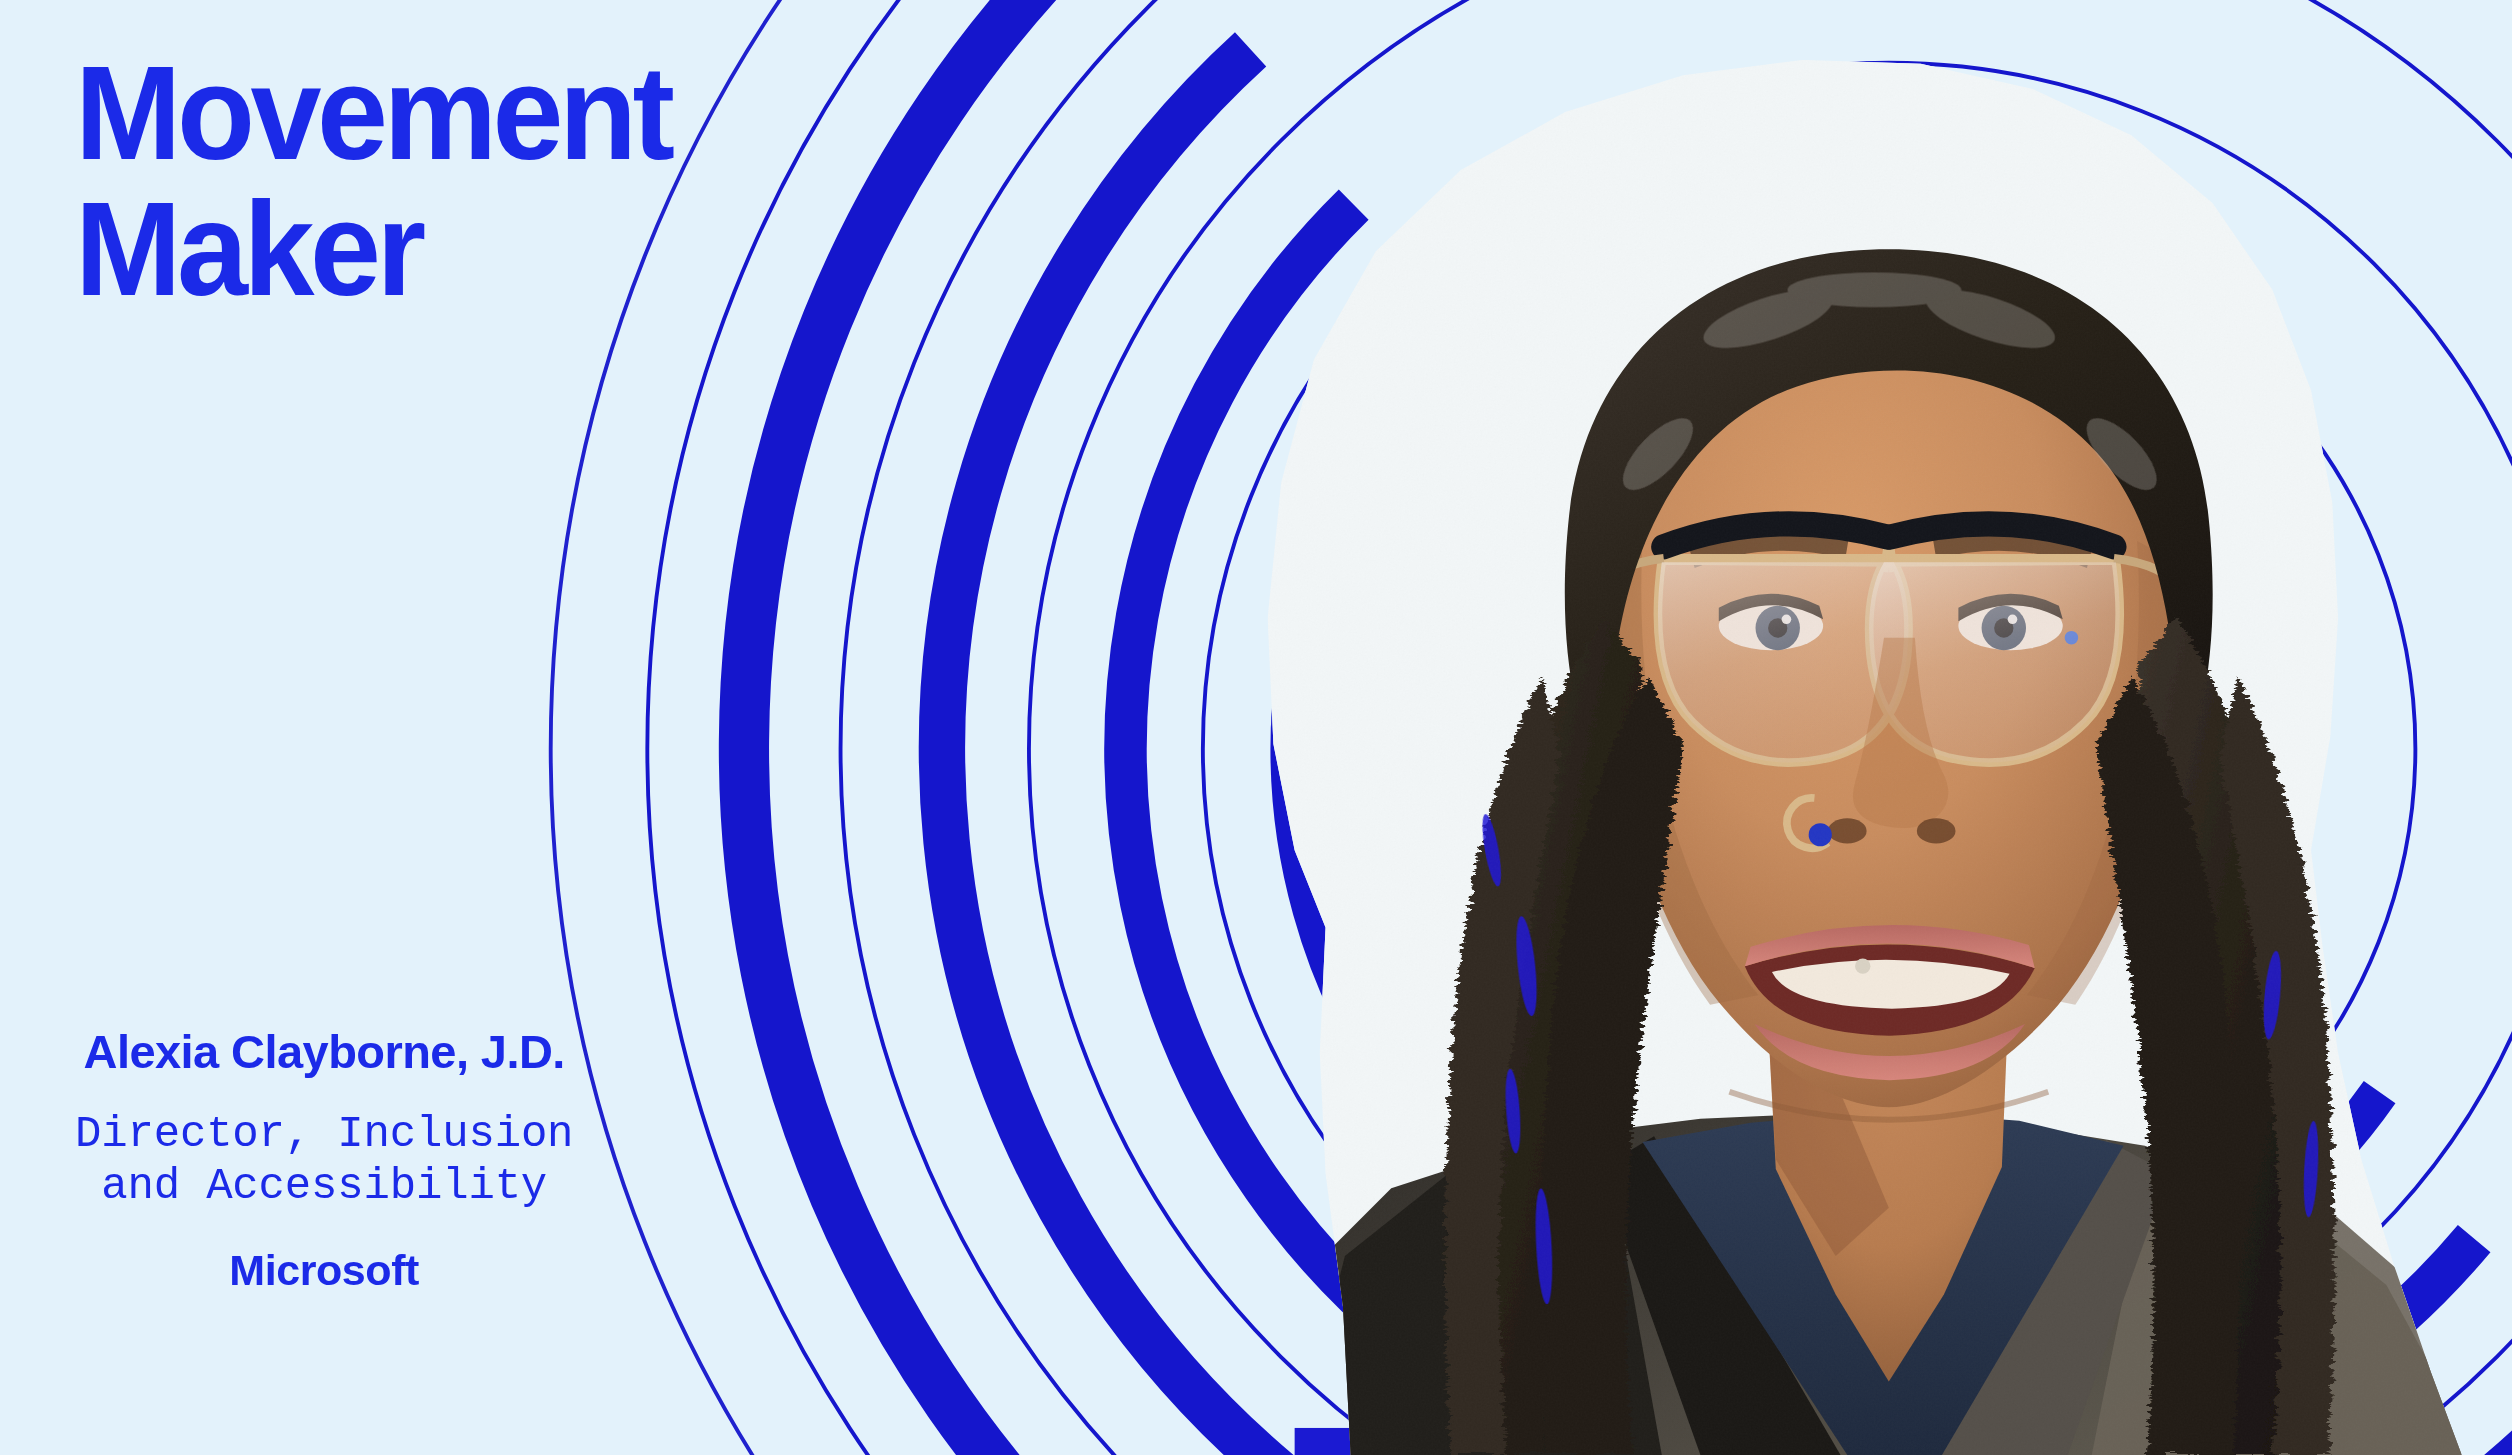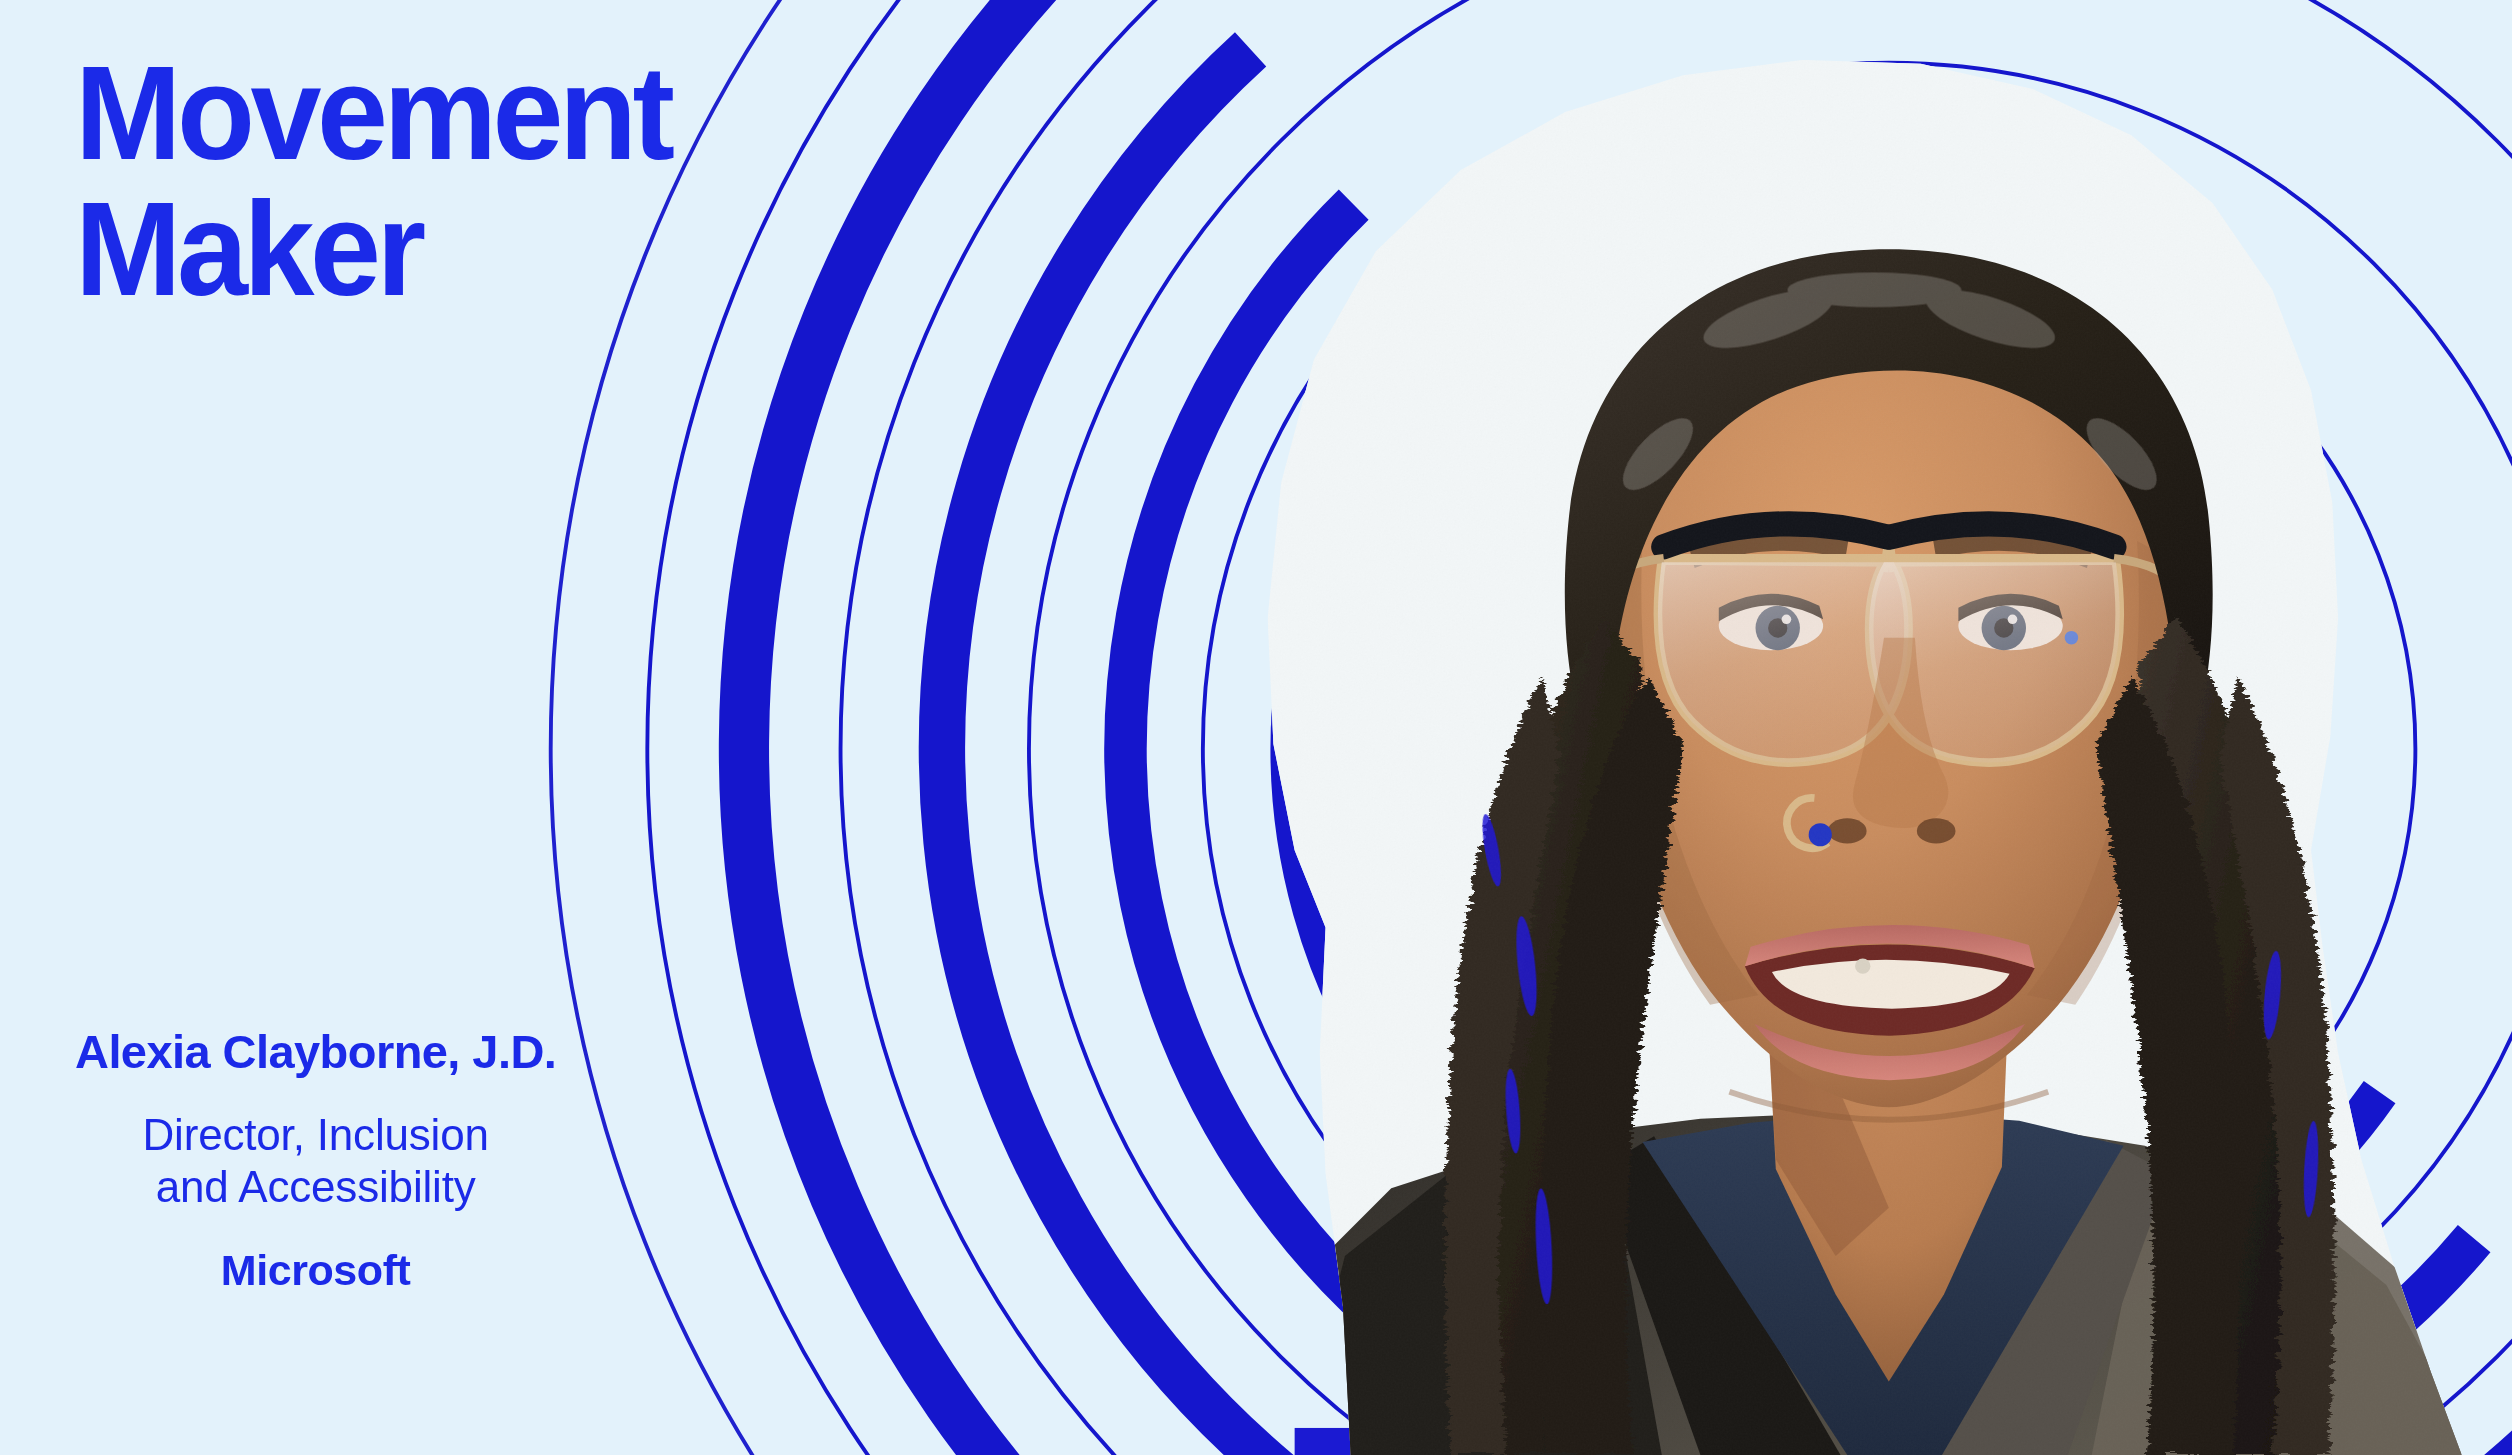--- a/index.html
+++ b/index.html
@@ -31,21 +31,21 @@
   }
   #person{
     position:absolute;left:75px;top:1027px;text-align:center;
   }
   #person-name{
     font-size:47px;font-weight:700;letter-spacing:-0.012em;
     color:#1b2ae8;margin:0 0 33px 0;line-height:1.05;
   }
   #person-role{
     font-size:44px;font-weight:400;letter-spacing:-0.004em;
-    color:#1b2ae8;margin:7px 0 35px 0;line-height:1.18;white-space:pre-line;
+    color:#1b2ae8;margin:7px 0 35px 0;line-height:1.18;white-space:pre-line;font-family:Liberation Mono, monospace;
   }
   #person-org{
     font-size:43px;font-weight:700;letter-spacing:-0.01em;
     color:#1b2ae8;margin:18px;line-height:1.05;
   }
   .sr{position:absolute;width:1px;height:1px;overflow:hidden;clip:rect(0 0 0 0);}
 </style>
 </head>
 <body>
 

